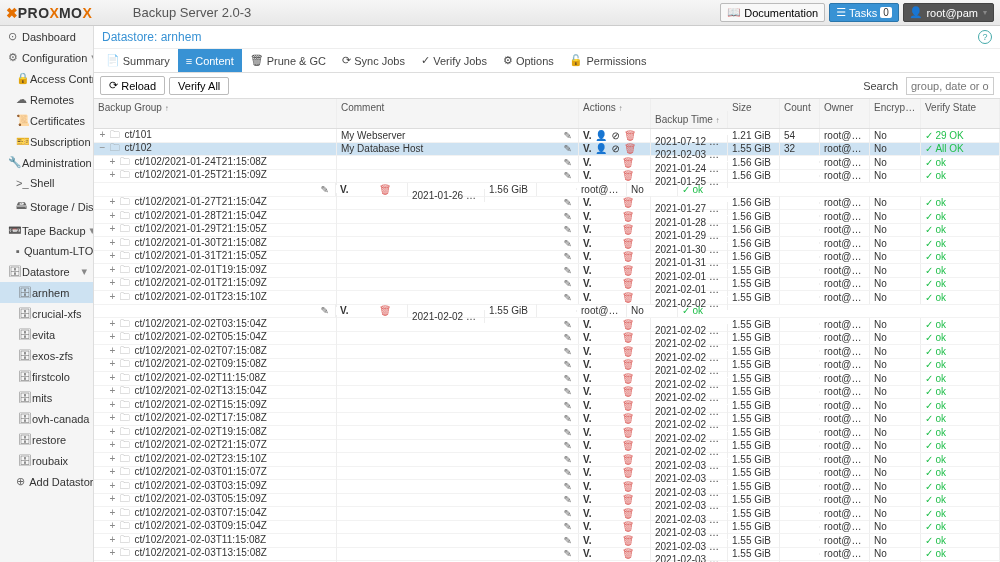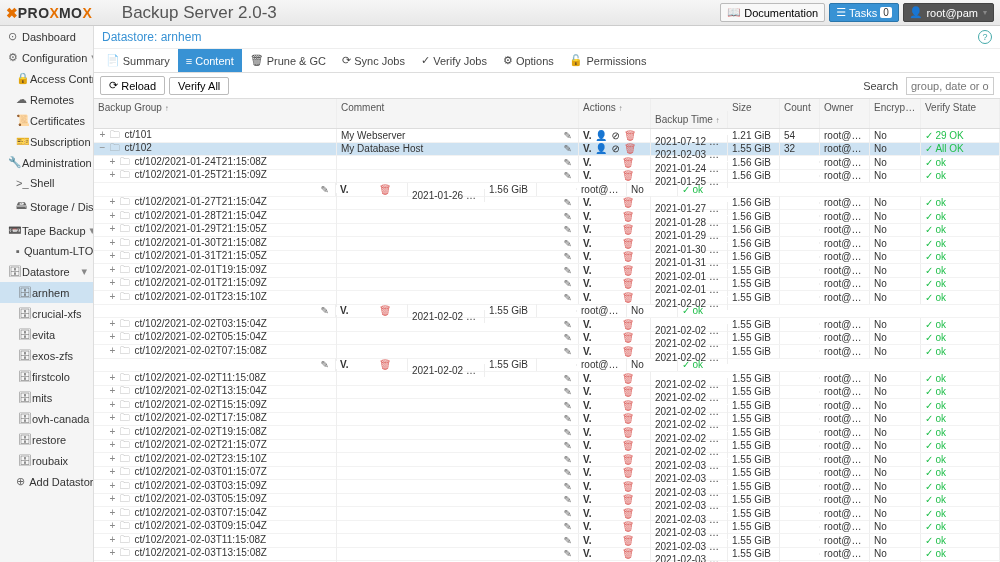--- a/index.html
+++ b/index.html
@@ -1,21 +1,21 @@
 <!DOCTYPE html>
 <html><head>
 <meta charset="utf-8">
 <style>
 * { box-sizing: border-box; margin: 0; padding: 0; }
 body { font-family: "Helvetica Neue", Arial, sans-serif; font-size: 11px; color: #333; background: #fff; width: 1000px; height: 562px; overflow: hidden; }
 .topbar { height: 26px; background: linear-gradient(#f6f6f6, #e8e8e8); border-bottom: 1px solid #ccc; display: flex; align-items: center; padding: 0 6px; }
 .logo { font-weight: bold; font-size: 14px; display: flex; align-items: center; }
 .logo-x { color: #e57000; font-weight: bold; }
 .logo-text { color: #333; letter-spacing: 0.5px; }
-.version { margin-left: 4px; color: #555; font-size: 17px; padding-left: 26px; }
+.version { margin-left: 15px; color: #555; font-size: 13px; padding-left: 26px; }
 .topbar-spacer { flex: 1; }
 .btn { border: 1px solid #bbb; background: #f8f8f8; padding: 2px 6px; border-radius: 2px; margin-left: 4px; cursor: pointer; display: inline-flex; align-items: center; gap: 3px; font-size: 11px; }
 .btn-doc {}
 .btn-tasks { background: #3892d4; color: #fff; border-color: #2b76ab; }
 .badge { background: #fff; color: #333; border-radius: 2px; padding: 0 3px; font-size: 10px; }
 .btn-user { background: #555; color: #fff; border-color: #444; }
 .main { display: flex; height: 536px; }
 .sidebar { width: 94px; background: #f5f5f5; border-right: 1px solid #ddd; overflow-y: auto; font-size: 11px; }
 .nav-item { padding: 4px 6px 4px 8px; cursor: pointer; display: flex; align-items: center; gap: 4px; color: #333; white-space: nowrap; }
 .nav-item.l1 { padding-left: 16px; }
@@ -421,20 +421,21 @@
           <div class="col c-comment"><span></span><span style="float:right" class="act-edit">✎</span></div>
           <div class="col c-actions"><span class="act-v">V.</span> <span style="visibility:hidden">👤 ⊘</span> <span class="act-trash">🗑</span></div>
           <div class="col c-btime">2021-02-02 08:15:08</div>
           <div class="col c-size">1.55 GiB</div>
           <div class="col c-count"></div>
           <div class="col c-owner">root@pam</div>
           <div class="col c-enc">No</div>
           <div class="col c-vs"><span class="vs-check"></span><span class="vs-ok">ok</span></div>
         </div>
         <div class="row">
+          <div class="col c-bg"><span style="margin-left:10px"></span><span class="toggle">+</span> <span class="folder-ic">🗀</span> <span>ct/102/2021-02-02T09:15:08Z</span></div>
           <div class="col c-comment"><span></span><span style="float:right" class="act-edit">✎</span></div>
           <div class="col c-actions"><span class="act-v">V.</span> <span style="visibility:hidden">👤 ⊘</span> <span class="act-trash">🗑</span></div>
           <div class="col c-btime">2021-02-02 10:15:08</div>
           <div class="col c-size">1.55 GiB</div>
           <div class="col c-count"></div>
           <div class="col c-owner">root@pam</div>
           <div class="col c-enc">No</div>
           <div class="col c-vs"><span class="vs-check"></span><span class="vs-ok">ok</span></div>
         </div>
         <div class="row">

